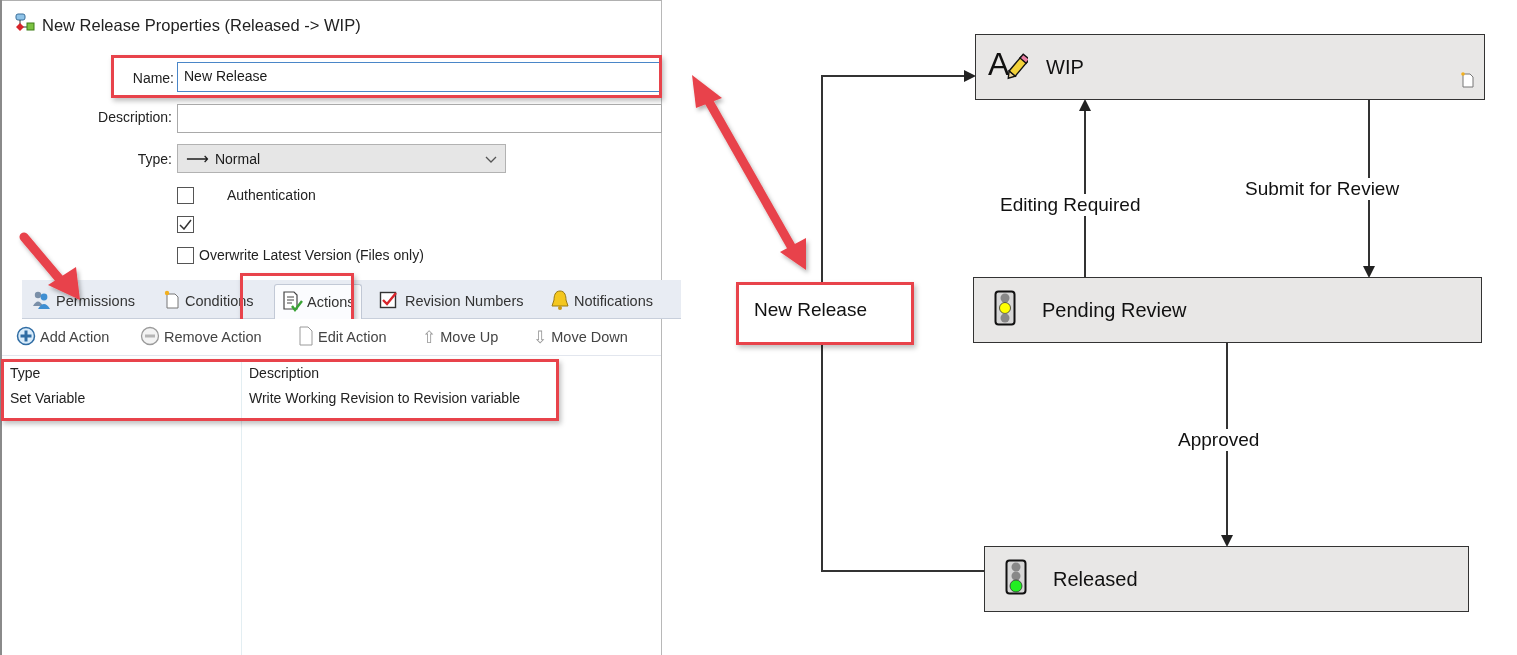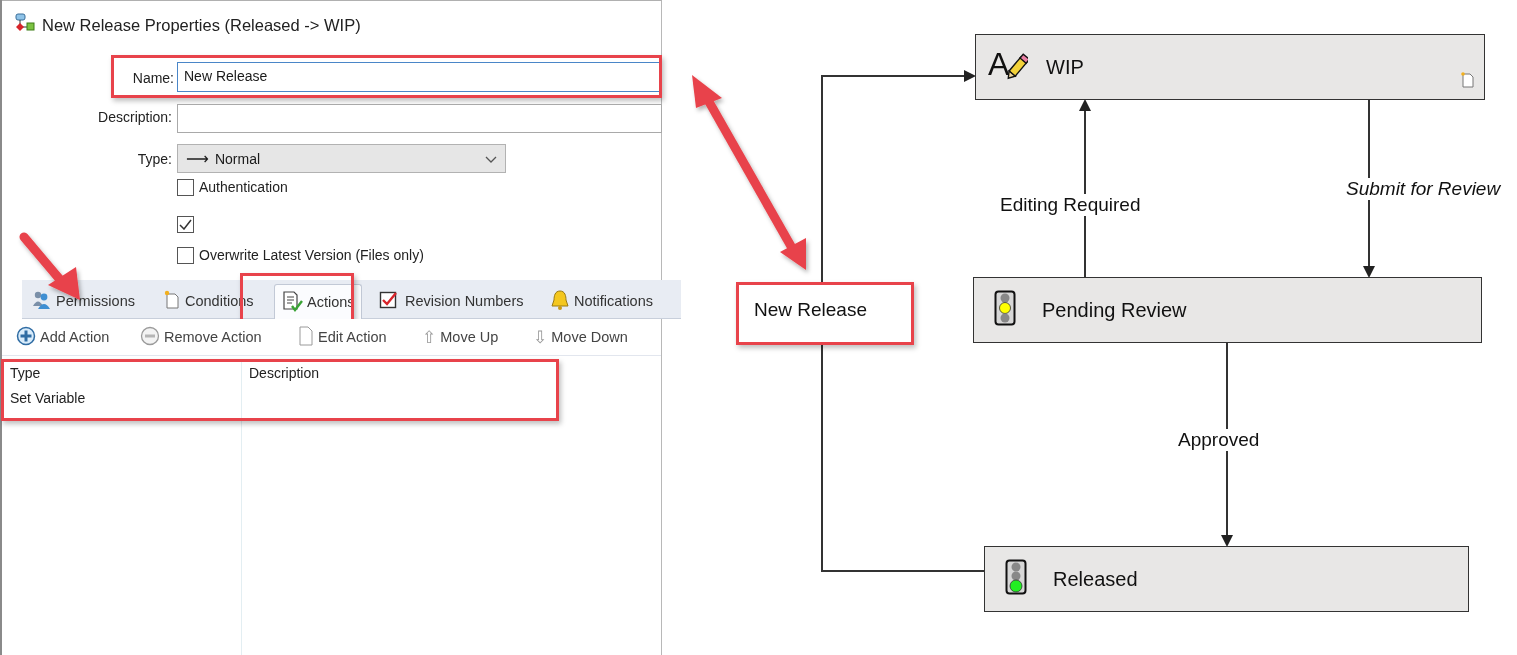--- a/index.html
+++ b/index.html
@@ -70,21 +70,21 @@
     <span style="font-size:16px; margin-right:6px;">⟶</span>
     <span>Normal</span>
   </span>
   <span>
     <svg width="12" height="8" viewBox="0 0 12 8">
         <polyline points="1,1 6,6 11,1" fill="none" stroke="#555" stroke-width="1.3"></polyline>
       </svg>
   </span>
 </div>
 
-<div class="abs cb-row" style="left:177px; top:176px;">
+<div class="abs cb-row" style="left:177px; top:184px;gap:28px;">
   <span class="cb"></span>
   <span>Authentication</span>
 </div>
 <div class="abs cb-row" style="left:177px; top:213px;">
   <span class="cb">
     <svg width="13" height="11" viewBox="0 0 13 11">
         <polyline points="1,6 5,10 12,1" fill="none" stroke="#333" stroke-width="1.5"></polyline>
       </svg>
   </span>
 </div>
@@ -183,20 +183,21 @@
     <span>Move Down</span>
   </div>
 </div>
 
 <div class="abs table-col-divider"></div>
 <div class="abs table">
   <div class="th" style="left:8px; top:5px;">Type</div>
   <div class="th" style="left:247px; top:5px;">Description</div>
   <div class="abs" style="left:0; top:26px; width:560px; height:24px;">
     <div class="td" style="left:8px; top:4px;">Set Variable</div>
+    <div class="td" style="left:247px; top:4px;">Write Working Revision to Revision variable</div>
   </div>
 </div>
 <div class="redbox" style="left:1px; top:359px; width:558px; height:62px;"></div>
 
 <svg class="abs" style="left:0; top:0;" width="1517" height="655">
   <defs>
     <filter id="sh" x="-20%" y="-20%" width="140%" height="140%">
         <feDropShadow dx="2" dy="3" stdDeviation="2" flood-opacity="0.3"></feDropShadow>
       </filter>
   </defs>
@@ -267,20 +268,20 @@
       <rect x="1.5" y="1.5" width="19" height="33" rx="3" fill="#d7d7d7" stroke="#111" stroke-width="2"></rect>
       <circle cx="11" cy="8" r="4.5" fill="#888"></circle>
       <circle cx="11" cy="17" r="4.5" fill="#888"></circle>
       <circle cx="11" cy="27" r="6" fill="#22ee22" stroke="#333" stroke-width="0.8"></circle>
     </svg>
   </span>
   <span class="state-label">Released</span>
 </div>
 
 <div class="edge-label" style="left:998px; top:174px;margin-top:20px;">Editing Required</div>
-<div class="edge-label" style="left:1344px; top:178px;font-style:italic;">Submit for Review</div>
+<div class="edge-label" style="left:1243px; top:178px;">Submit for Review</div>
 <div class="edge-label" style="left:1176px; top:429px;">Approved</div>
 
 <div class="abs" style="left:739px; top:283px; width:172px; height:60px;">
   <div style="position:absolute; left:82px; top:0; width:2px; height:60px; background:#fff;"></div>
   <div class="nr-label" style="left:15px; top:16px;">New Release</div>
 </div>
 <div class="redbox" style="left:736px; top:282px; width:178px; height:63px;"></div>
 
 </body></html>

